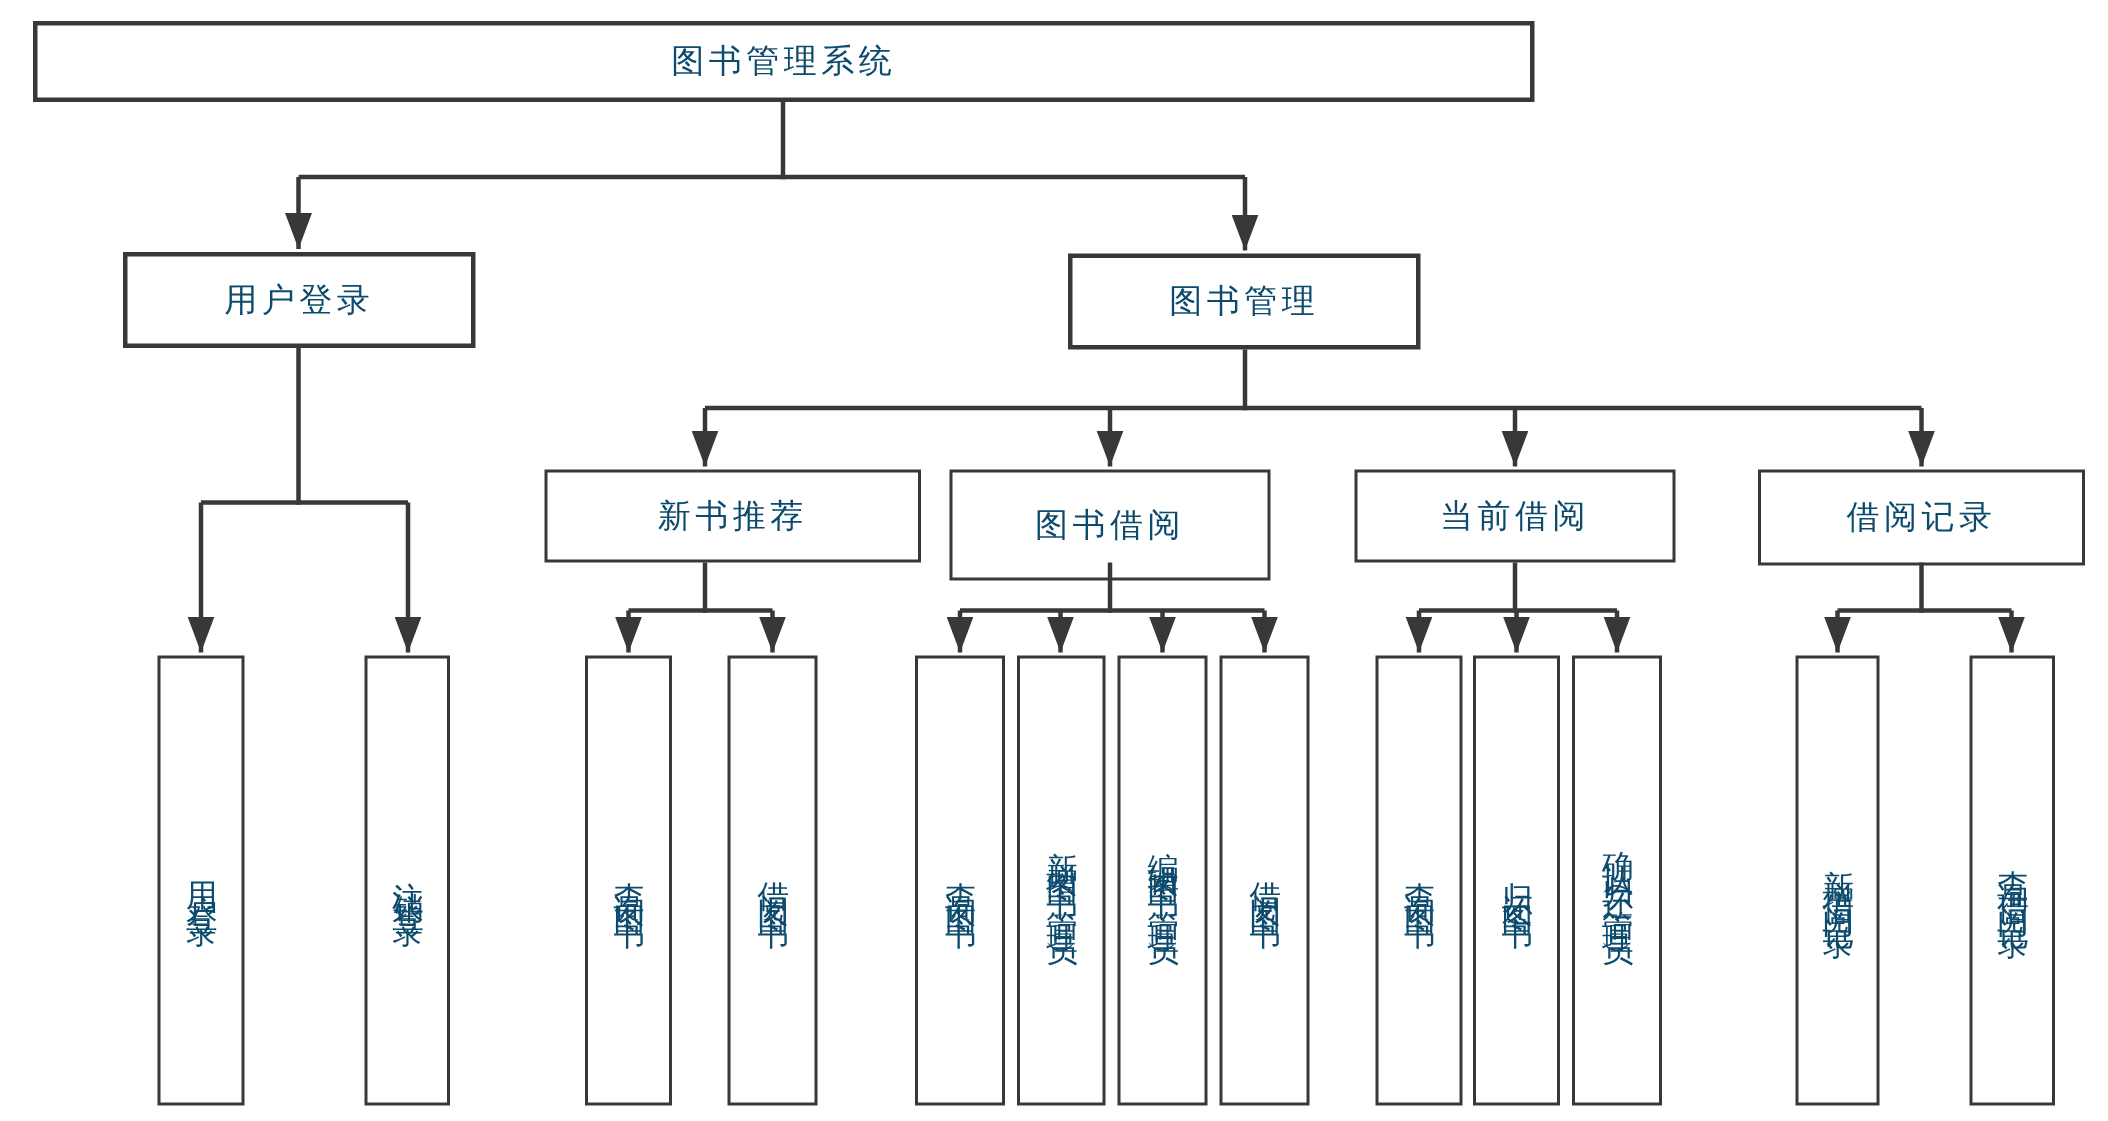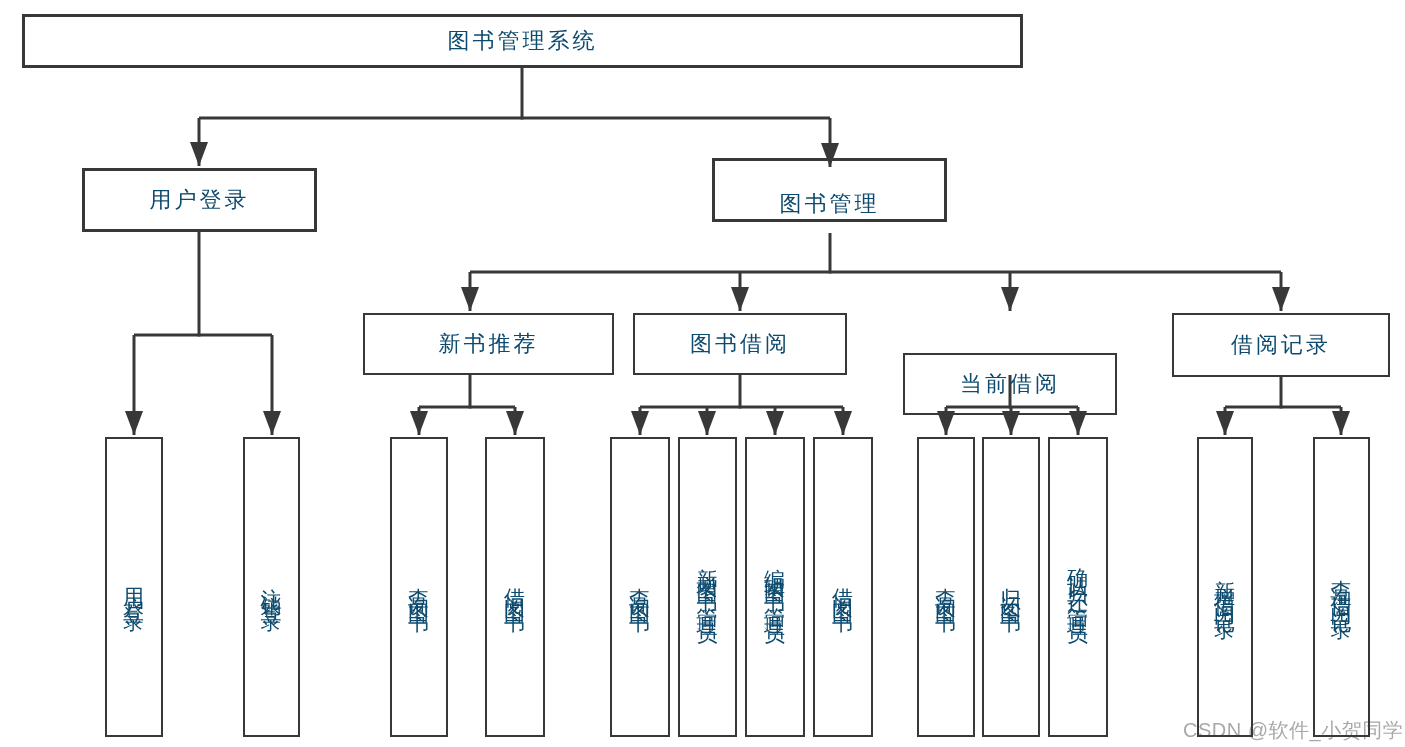--- a/index.html
+++ b/index.html
@@ -48,21 +48,20 @@
     letter-spacing:8px;
     line-height:1;
     white-space:nowrap;
   }
 </style>
 </head>
 <body>
 
 <div class="canvas">
 
-  <div class="watermark">CSDN @软件_小贺同学</div>
 
   <svg class="wires" width="1405" height="747" viewBox="0 0 1405 747">
     <defs>
       <marker id="arr" markerUnits="userSpaceOnUse" markerWidth="26" markerHeight="20" refX="24" refY="9" orient="auto">
         <path d="M0,0 L24,9 L0,18 Z" fill="#383838"></path>
       </marker>
     </defs>
     <g stroke="#383838" stroke-width="3" fill="none">
       <g>
         <path d="M522,68 L522,119.5"></path>
@@ -114,31 +113,31 @@
     </g>
   </svg>
 
   <div class="box thick" style="left:22px; top:14px; width:1001px; height:54px;">
     <span class="hlabel">图书管理系统</span>
   </div>
 
   <div class="box thick" style="left:82px; top:168px; width:235px; height:64px;">
     <span class="hlabel">用户登录</span>
   </div>
-  <div class="box thick" style="left:712px; top:158px; width:235px; height:64px;align-items:flex-end;">
+  <div class="box thick" style="left:712px; top:169px; width:235px; height:64px;">
     <span class="hlabel">图书管理</span>
   </div>
 
   <div class="box" style="left:363px; top:313px; width:251px; height:62px;">
     <span class="hlabel">新书推荐</span>
   </div>
-  <div class="box" style="left:633px; top:313px; width:214px; height:62px;">
+  <div class="box" style="left:633px; top:313px; width:214px; height:74px;">
     <span class="hlabel">图书借阅</span>
   </div>
-  <div class="box" style="left:903px; top:313px; width:214px; height:62px;margin-top:40px;">
+  <div class="box" style="left:903px; top:313px; width:214px; height:62px;">
     <span class="hlabel">当前借阅</span>
   </div>
   <div class="box" style="left:1172px; top:313px; width:218px; height:64px;">
     <span class="hlabel">借阅记录</span>
   </div>
 
   <div class="box vbox" style="left:105px; top:437px; width:58px; height:300px;">
     <span class="vlabel">用户登录</span>
   </div>
   <div class="box vbox" style="left:243px; top:437px; width:57px; height:300px;">

